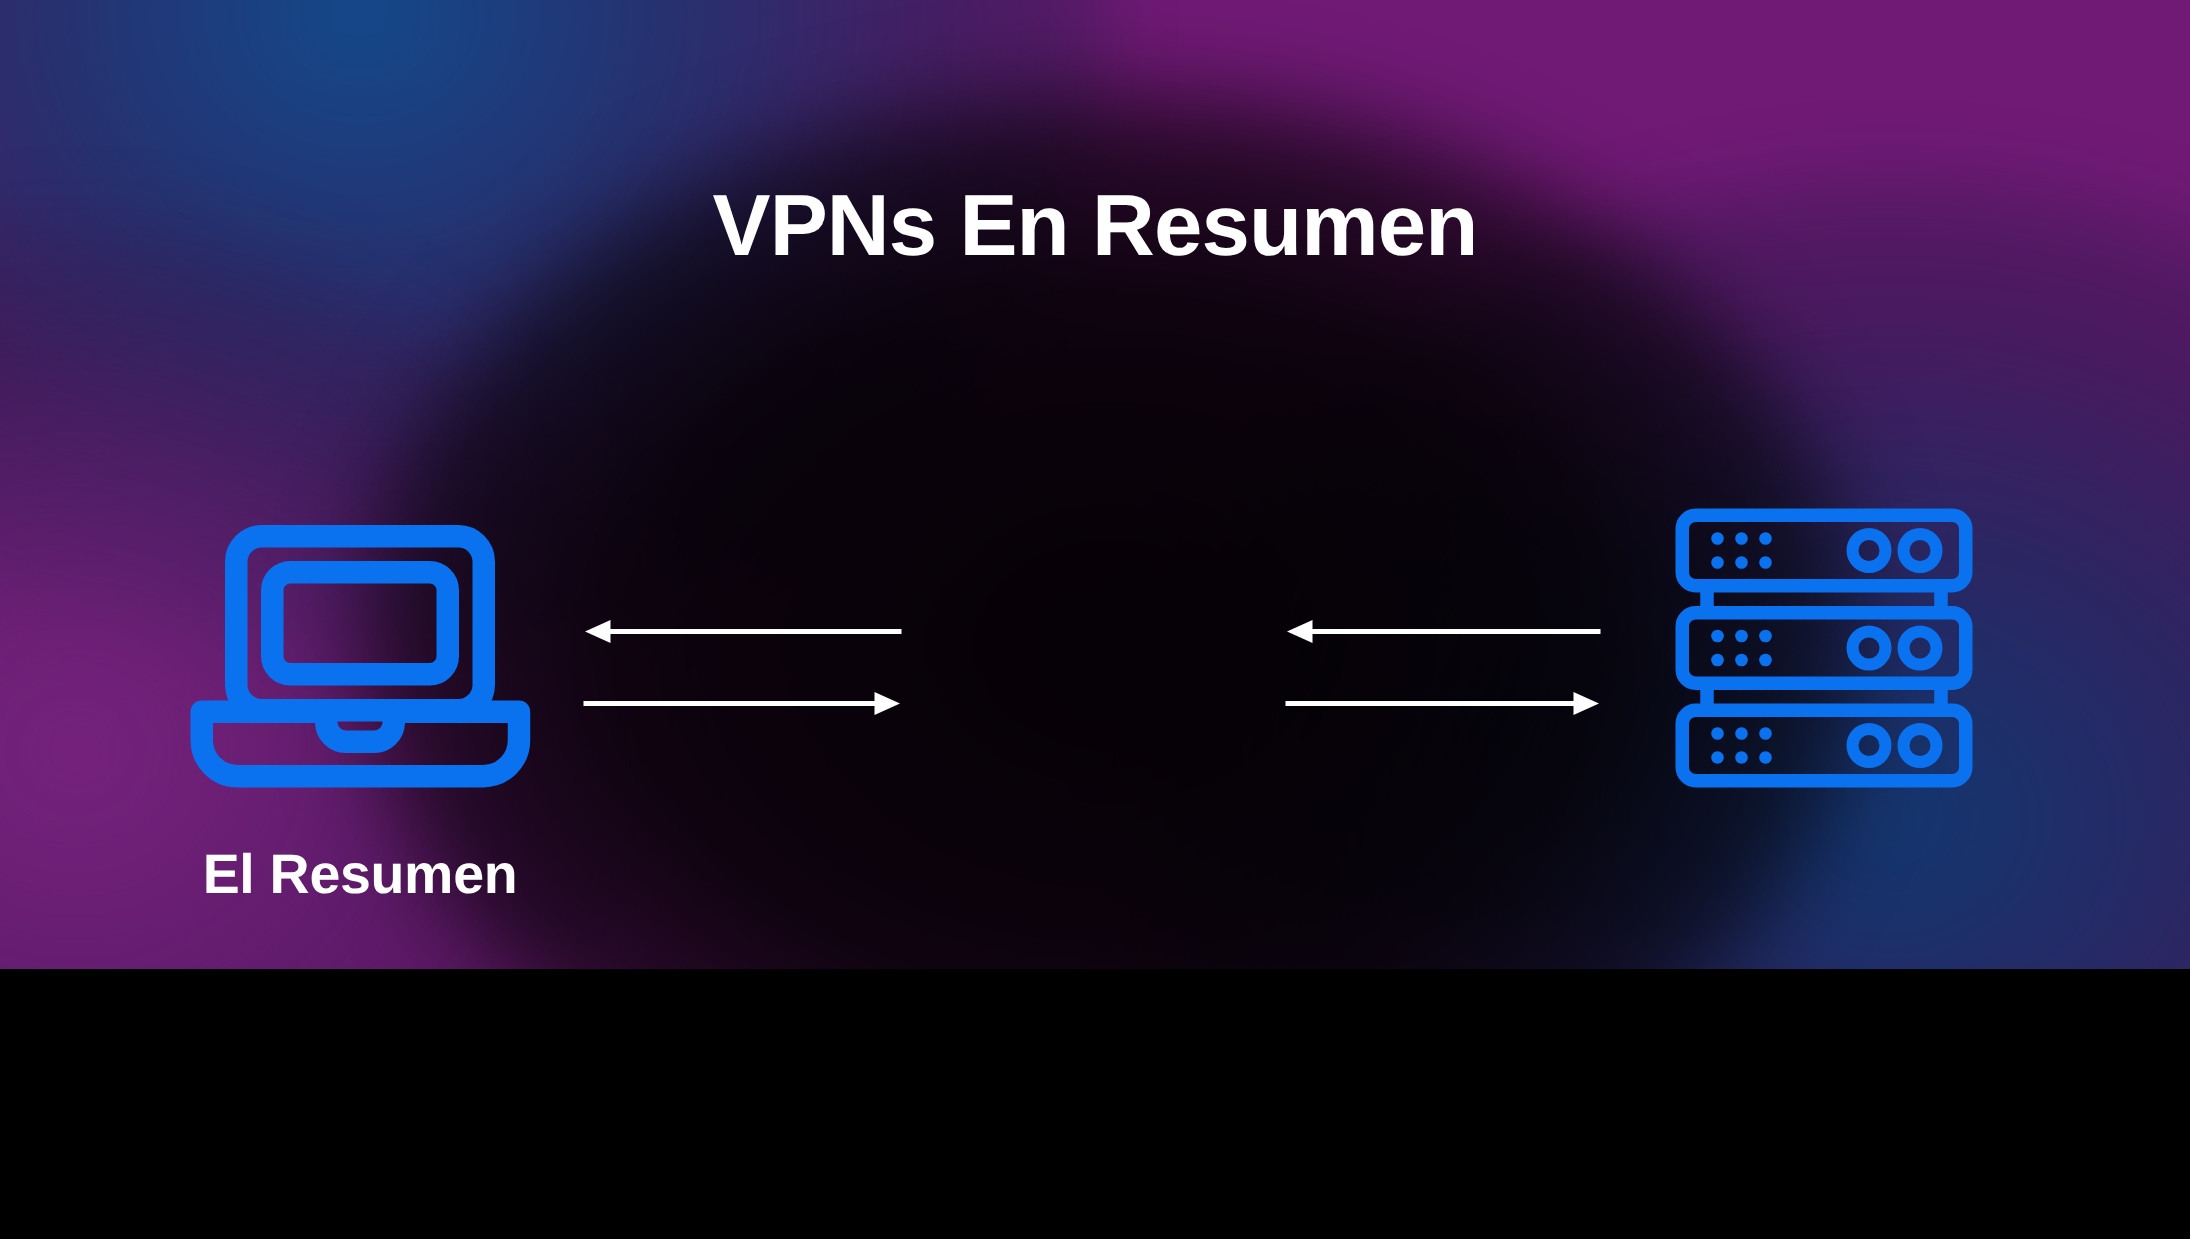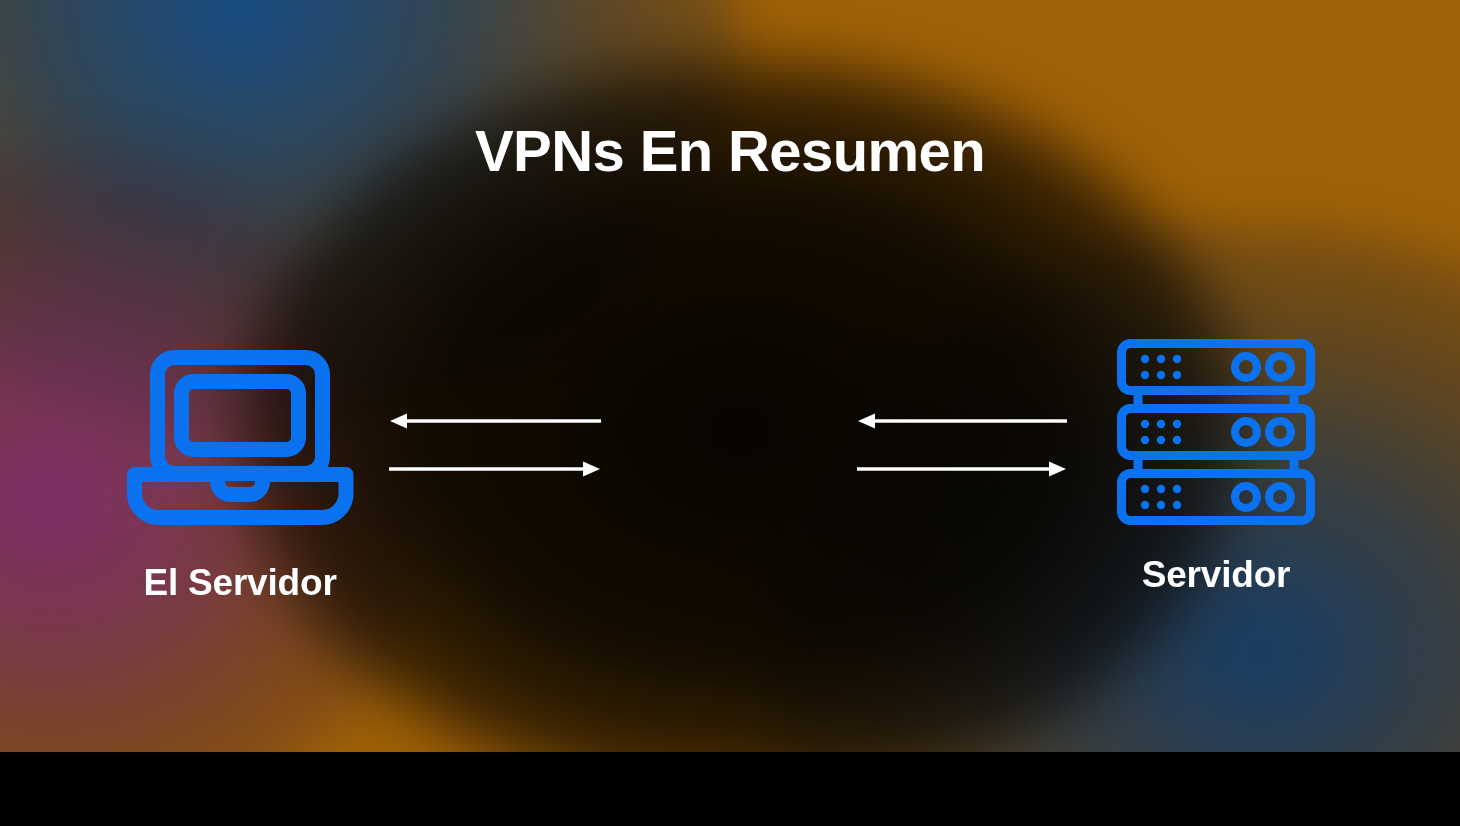--- a/index.html
+++ b/index.html
@@ -8,23 +8,23 @@
     padding: 0;
     background: #000000;
   }
   body {
     font-family: "Liberation Sans", sans-serif;
   }
 
   #stage {
     position: relative;
     width: 1460px;
-    height: 752px;
+    height: 646px;
     overflow: hidden;
-    background: #a16207;
+    background: #701a75;
   }
 
   
   .bg-layer {
     position: absolute;
     inset: 0;
     pointer-events: none;
   }
   .glow {
     position: absolute;
@@ -156,21 +156,21 @@
     <svg class="node-icon" width="228" height="178" viewBox="0 0 228 178" fill="none" xmlns="http://www.w3.org/2000/svg">
 
       <rect x="31.5" y="9.5" width="165" height="116" rx="17" ry="17" stroke="#0a72ef" stroke-width="15" fill="none"></rect>
 
       <rect x="55.5" y="33.5" width="117" height="68" rx="12" ry="12" stroke="#0a72ef" stroke-width="15" fill="none"></rect>
 
       <path d="M8.5 126.5 H86.5 a5 5 0 0 1 5 5 v2 a13 13 0 0 0 13 13 h19
                a13 13 0 0 0 13 -13 v-2 a5 5 0 0 1 5 -5 h78.5
                v19 a24 24 0 0 1 -24 24 H32.5 a24 24 0 0 1 -24 -24 Z" stroke="#0a72ef" stroke-width="15" stroke-linejoin="round" fill="none"></path>
     </svg>
-    <div class="node-label">El Servidor</div>
+    <div class="node-label">El Resumen</div>
   </div>
 
 
   <div class="node" id="node-server">
     <svg class="node-icon" width="200" height="188" viewBox="0 0 200 188" fill="none" xmlns="http://www.w3.org/2000/svg">
       <g stroke="#0a72ef" stroke-width="9" fill="none">
 
         <line x1="22" y1="52" x2="22" y2="68"></line>
         <line x1="178" y1="52" x2="178" y2="68"></line>
         <line x1="22" y1="120" x2="22" y2="136"></line>
@@ -212,21 +212,20 @@
             <circle cx="45" cy="151" r="4.2"></circle>
             <circle cx="61" cy="151" r="4.2"></circle>
           <circle cx="29" cy="167" r="4.2"></circle>
             <circle cx="45" cy="167" r="4.2"></circle>
             <circle cx="61" cy="167" r="4.2"></circle>
         </g>
         <circle cx="130" cy="159" r="11" stroke="#0a72ef" stroke-width="8" fill="none"></circle>
         <circle cx="164" cy="159" r="11" stroke="#0a72ef" stroke-width="8" fill="none"></circle>
       </g>
     </svg>
-    <div class="node-label">Servidor</div>
   </div>
 
   <div class="arrow-group" id="arrows-left">
     <svg width="214" height="90" viewBox="0 0 214 90" fill="none" xmlns="http://www.w3.org/2000/svg">
 
       <g>
         <line x1="16" y1="21" x2="213" y2="21" stroke="#ffffff" stroke-width="3.4"></line>
         <path d="M2 21 L19 13.4 L19 28.6 Z" fill="#ffffff"></path>
       </g>
 

